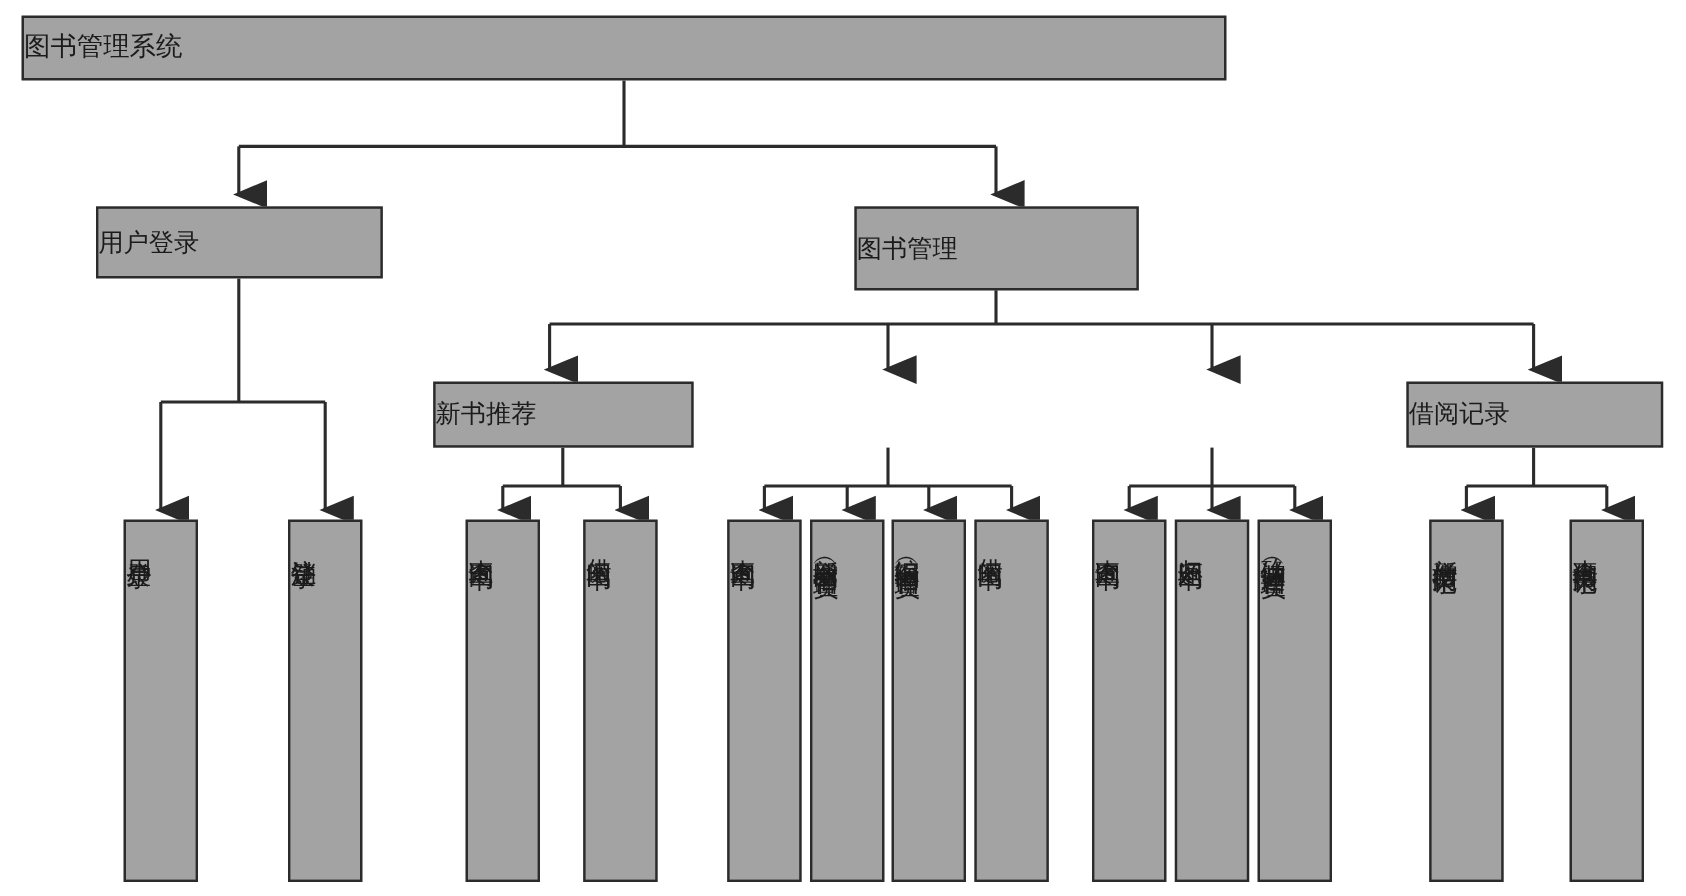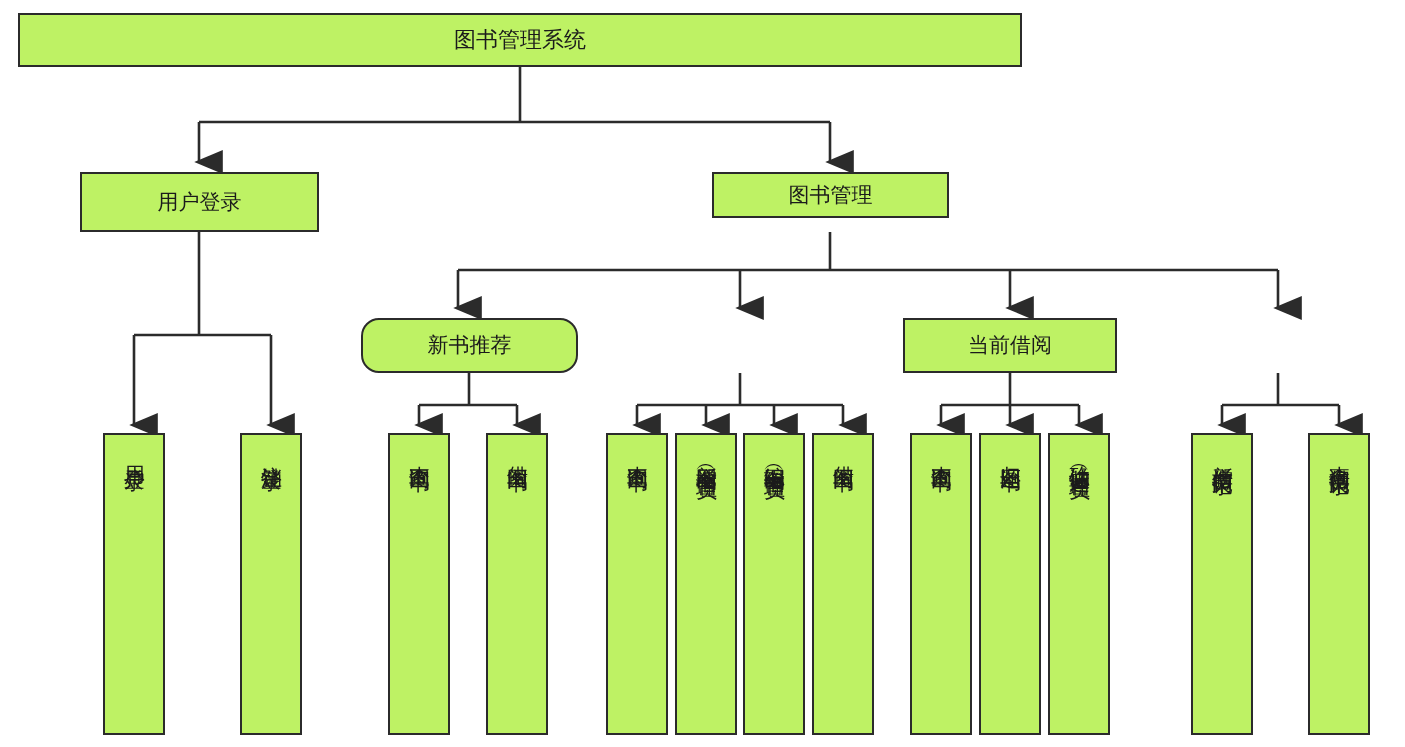--- a/index.html
+++ b/index.html
@@ -12,25 +12,24 @@
   }
   #canvas{position:relative;width:1405px;height:747px;}
 
   
   #wires{position:absolute;left:0;top:0;width:1405px;height:747px;}
 
   
   .node{
     position:absolute;
     box-sizing:border-box;
-    background:#bef264;
+    background:#a3a3a3;
     border:2px solid #2b2b2b;
     display:flex;
     align-items:center;
-    justify-content:center;
     color:#1b1b1b;
     z-index:2;
   }
   .node .lbl{
     display:block;
     line-height:1.18;
     white-space:nowrap;
     text-align:center;
   }
 
@@ -125,33 +124,33 @@
   </svg>
 
   <div class="node h-node" id="node-root" style="left:18px;top:13px;width:1004px;height:54px;">
     <span class="lbl">图书管理系统</span>
   </div>
 
   <div class="node h-node" style="left:80px;top:172px;width:239px;height:60px;">
     <span class="lbl">用户登录</span>
   </div>
 
-  <div class="node h-node" style="left:712px;top:172px;width:237px;height:46px;">
+  <div class="node h-node" style="left:712px;top:172px;width:237px;height:70px;">
     <span class="lbl">图书管理</span>
   </div>
 
-  <div class="node h-node" style="left:361px;top:318px;width:217px;height:55px;border-radius:18px;">
+  <div class="node h-node" style="left:361px;top:318px;width:217px;height:55px;">
     <span class="lbl">新书推荐</span>
   </div>
 
 
-  <div class="node h-node" style="left:903px;top:318px;width:214px;height:55px;">
-    <span class="lbl">当前借阅</span>
-  </div>
-
+
+  <div class="node h-node" style="left:1172px;top:318px;width:214px;height:55px;">
+    <span class="lbl">借阅记录</span>
+  </div>
 
   <div class="node v-node" style="left:103px;top:433px;width:62px;height:302px;">
     <span class="lbl">用户登录</span>
   </div>
 
   <div class="node v-node" style="left:240px;top:433px;width:62px;height:302px;">
     <span class="lbl">注销登录</span>
   </div>
 
   <div class="node v-node" style="left:388px;top:433px;width:62px;height:302px;">

